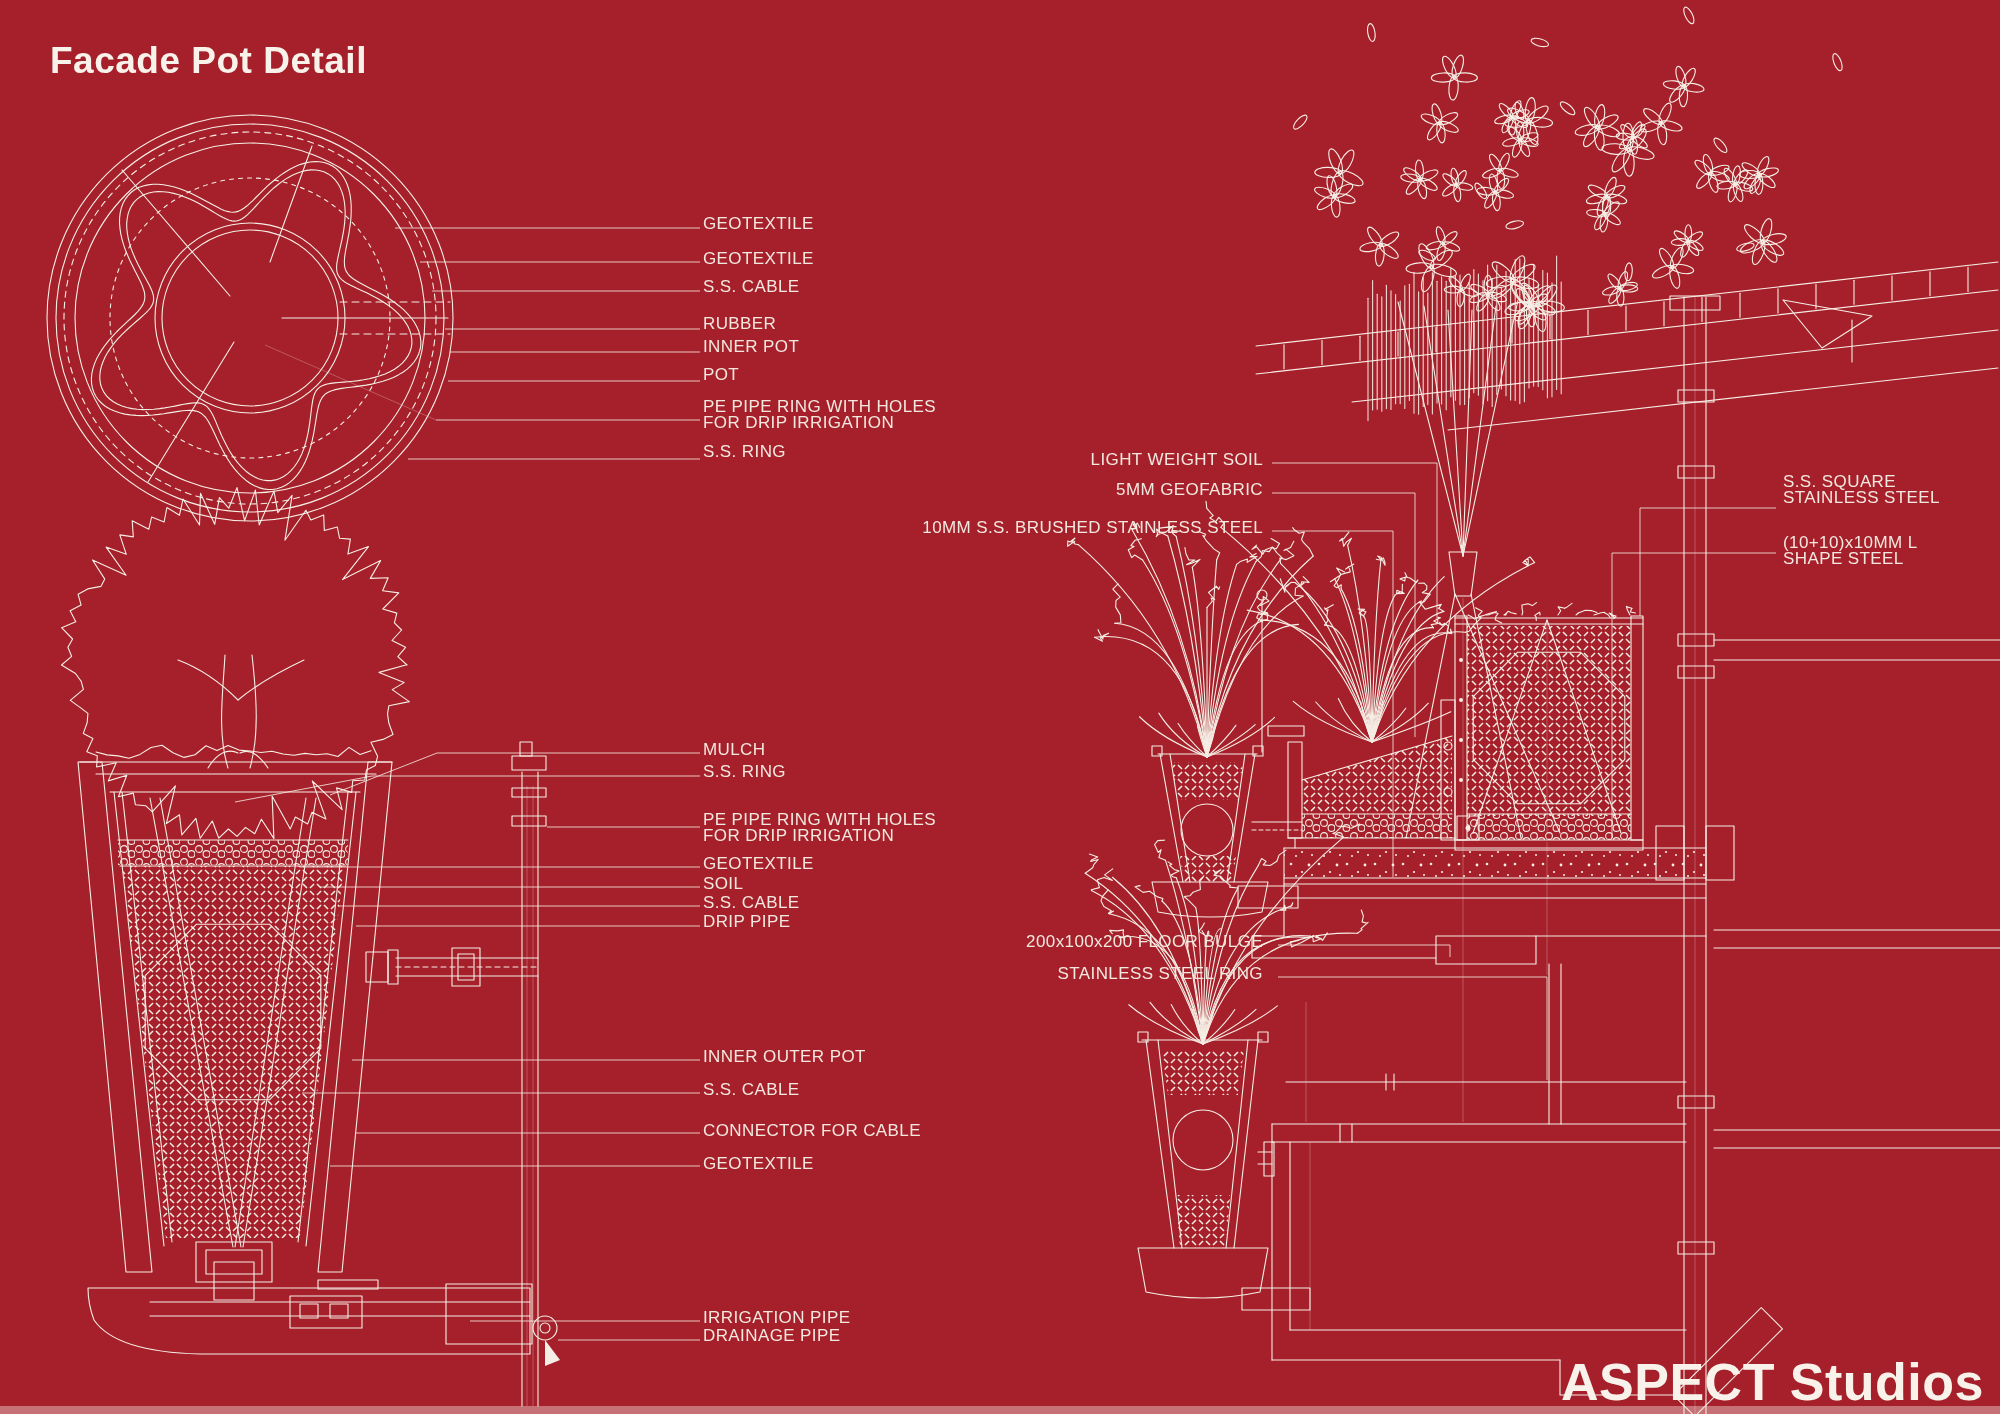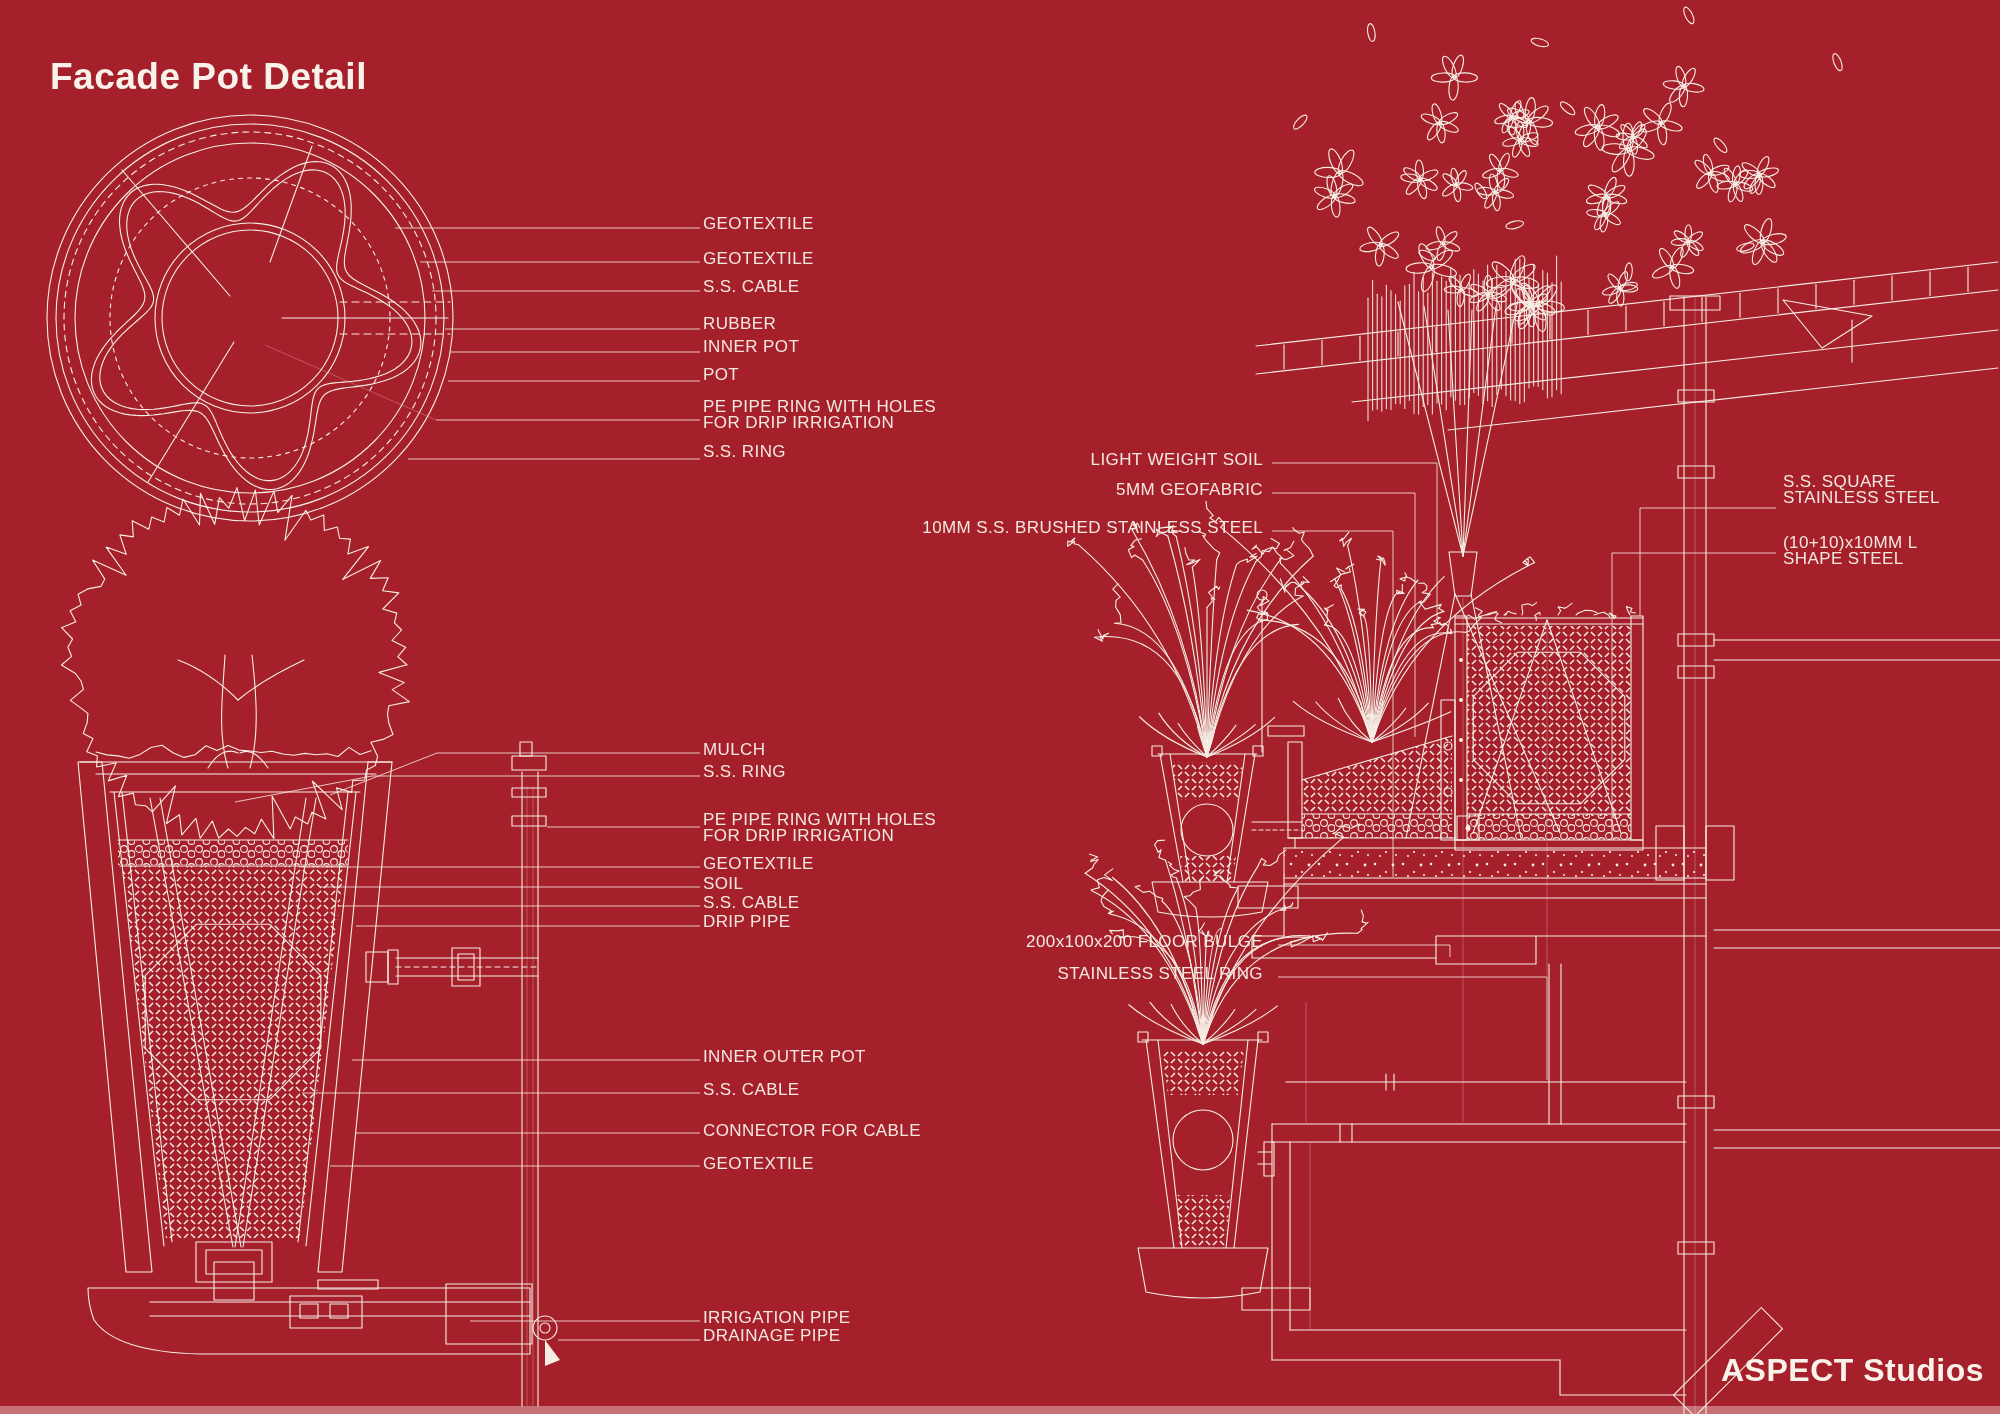--- a/index.html
+++ b/index.html
@@ -7,22 +7,22 @@
   #stage{position:relative;width:2000px;height:1414px;background:var(--bg);overflow:hidden;
          font-family:"Liberation Sans",sans-serif;}
   svg{position:absolute;left:0;top:0;}
   .ln{fill:none;stroke:var(--ln);stroke-width:1.1;stroke-linecap:round;stroke-linejoin:round;}
   .ldr{fill:none;stroke:var(--ln);stroke-width:0.9;opacity:.9;}
   .faint{fill:none;stroke:var(--ln);stroke-width:0.5;opacity:.55;}
   .lbl{position:absolute;color:var(--tx);font-size:17px;line-height:16px;letter-spacing:.4px;
        white-space:pre-line;}
   .lbl.r{text-align:right;padding-left:48px;}
   #title{position:absolute;left:50px;top:40px;color:#F8F2EA;font-size:37px;font-weight:bold;
-         letter-spacing:.5px;margin-top:16px;}
-  #brand{position:absolute;right:16px;top:1352px;color:#F8F2EA;font-size:32px;font-weight:bold;
+         letter-spacing:.5px;}
+  #brand{position:absolute;right:16px;top:1352px;color:#F8F2EA;font-size:52px;font-weight:bold;
          letter-spacing:.5px;}
   #bottomstrip{position:absolute;left:0;top:1406px;width:2000px;height:8px;
          background:rgba(244,226,220,.42);}
 </style>
 </head>
 <body>
 
 <div id="stage">
 
 <svg width="2000" height="1414" viewBox="0 0 2000 1414">

